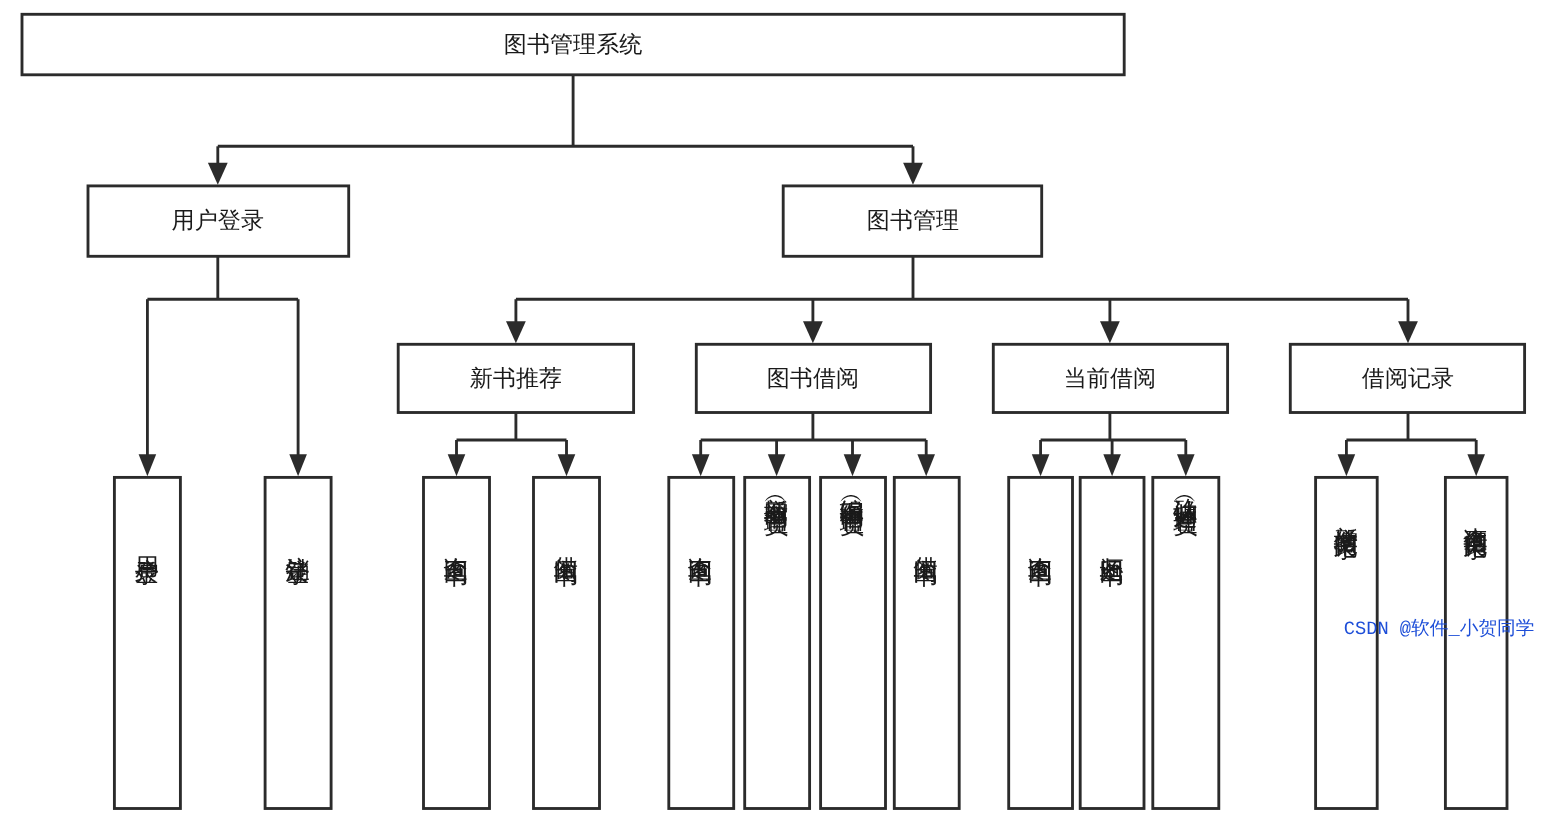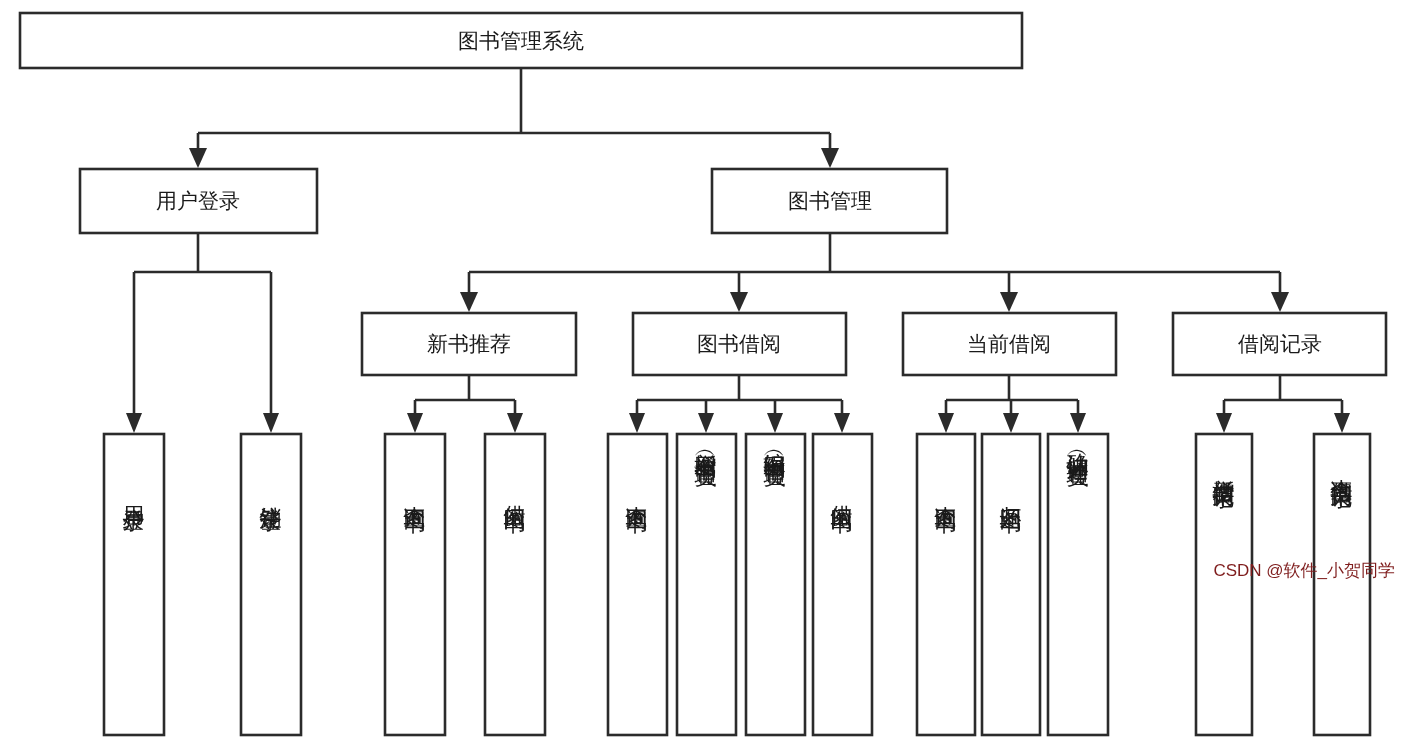--- a/index.html
+++ b/index.html
@@ -52,23 +52,23 @@
     font-size: 22px;
     fill: #1a1a1a;
     text-anchor: middle;
     writing-mode: vertical-rl;
     letter-spacing: 2px;
   }
   .watermark-text {
     position: absolute;
     right: 10px;
     bottom: 6px;
-    font-family: Liberation Sans, sans-serif;
+    font-family: Liberation Mono, monospace;
     font-size: 17px;
-    color: #7f1d1d;
+    color: #1d4ed8;
     white-space: nowrap;
     pointer-events: none;
   }
 </style>
 </head>
 <body>
 
 <div id="diagram-root">
 
   <svg class="diagram-canvas" viewBox="0 0 1405 747">

